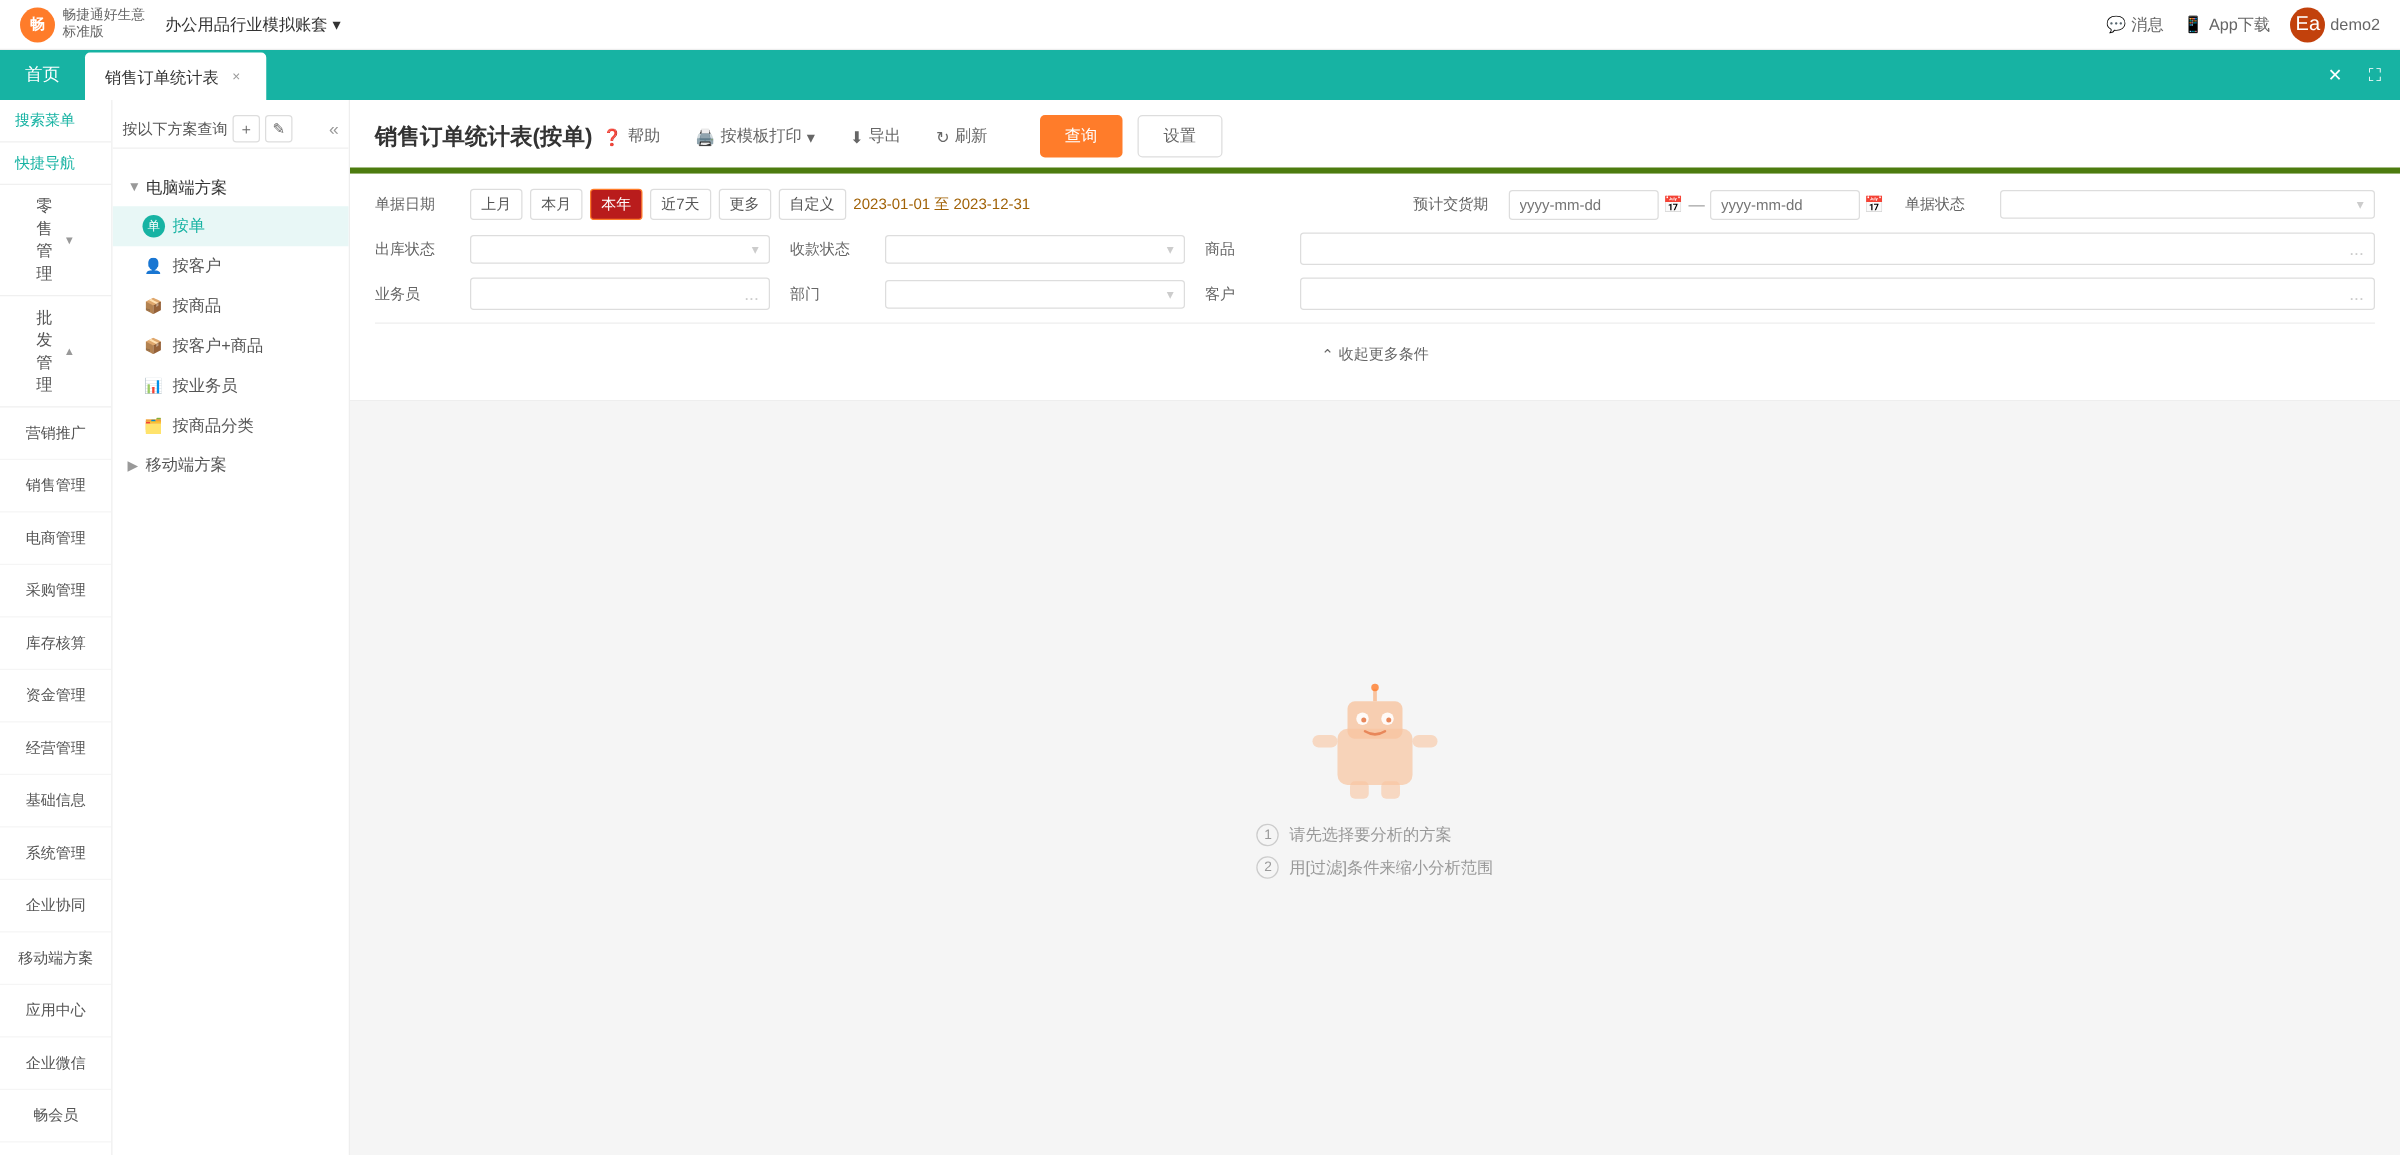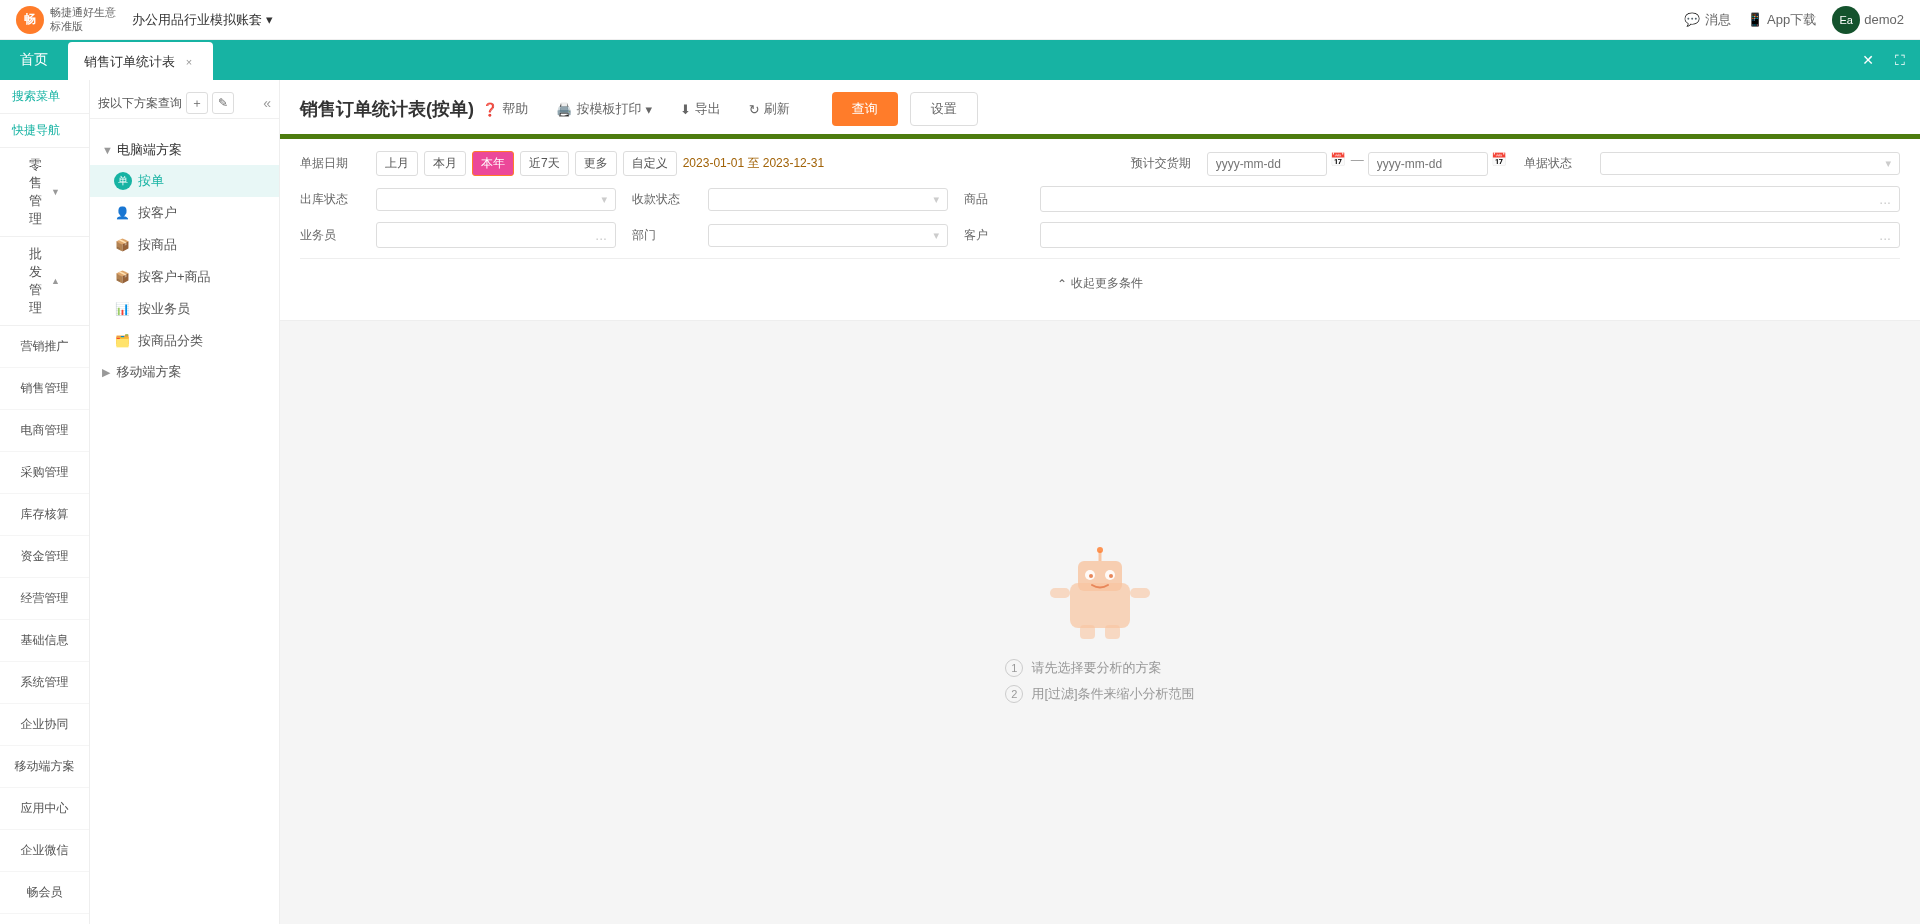--- a/index.html
+++ b/index.html
@@ -57,27 +57,27 @@
       display: flex;
       align-items: center;
       gap: 4px;
       color: #666;
       font-size: 13px;
       cursor: pointer;
     }
     .avatar {
       width: 28px;
       height: 28px;
-      background: #14532d;
+      background: #c2410c;
       border-radius: 50%;
       display: flex;
       align-items: center;
       justify-content: center;
       color: white;
-      font-size: 11px;
+      font-size: 16px;
     }
 
     
     .tab-bar {
       height: 40px;
       background: #17b3a3;
       display: flex;
       align-items: center;
       padding: 0 0;
     }
@@ -356,32 +356,32 @@
     .date-btn {
       padding: 3px 8px;
       border: 1px solid #ddd;
       border-radius: 3px;
       font-size: 12px;
       cursor: pointer;
       background: #fff;
       color: #555;
     }
     .date-btn.active {
-      background: #ec4899;
+      background: #b91c1c;
       color: white;
       border-color: #ff7c2a;
       font-family: Liberation Mono, monospace;
     }
     .date-range-text {
       font-size: 12px;
       color: #a16207;
     }
     .date-input-wrap {
       display: flex;
-      align-items: flex-start;
+      align-items: center;
       gap: 4px;
     }
     .date-input {
       border: 1px solid #ddd;
       border-radius: 3px;
       padding: 4px 8px;
       font-size: 12px;
       color: #999;
       width: 120px;
       background: #fff;

